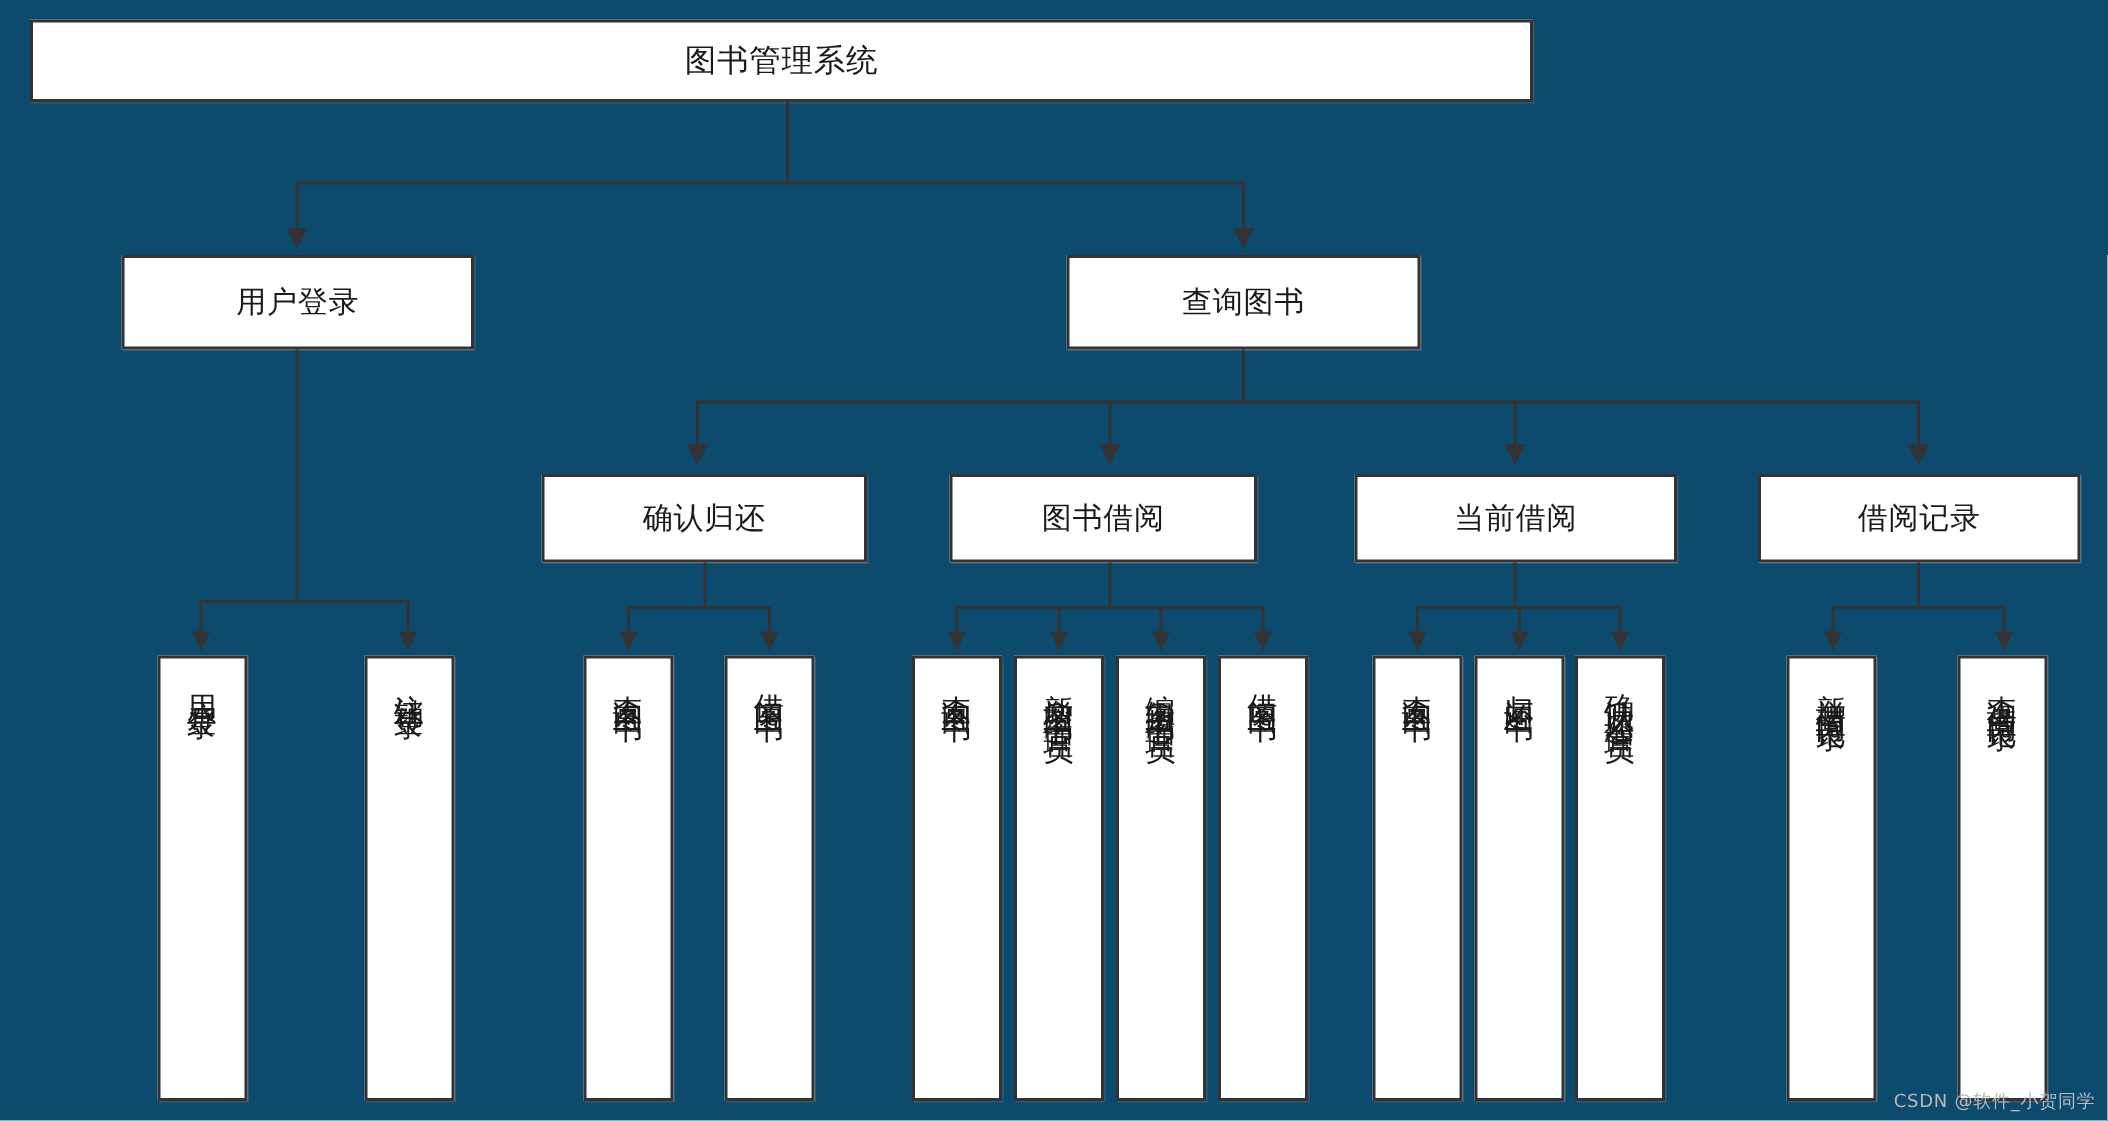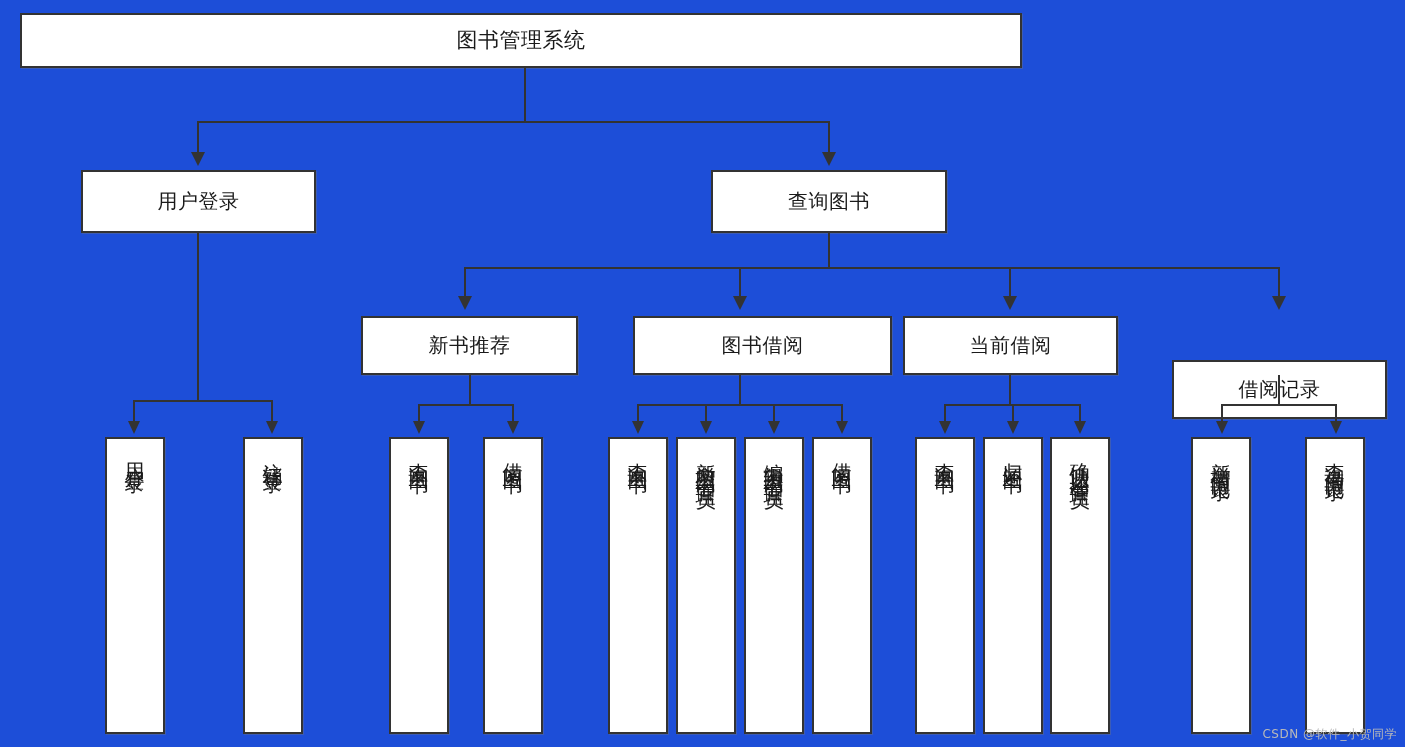--- a/index.html
+++ b/index.html
@@ -8,21 +8,21 @@
     padding: 0;
     background: #ffffff;
   }
   body {
     font-family: "DejaVu Sans", "Liberation Sans", sans-serif;
   }
   #canvas {
     position: relative;
     width: 1405px;
     height: 747px;
-    background: #1d4ed8;
+    background: #0c4a6e;
     overflow: hidden;
   }
   
   .node {
     position: absolute;
     box-sizing: border-box;
     border: 2px solid #333333;
     background: #ffffff;
     display: flex;
     align-items: center;
@@ -128,29 +128,29 @@
   <div class="edge v" style="left:464px; top:267px; width:2px; height:31px;"></div>
   <div class="arrow" style="left:458px; top:296px;"></div>
   <div class="edge v" style="left:739px; top:267px; width:2px; height:31px;"></div>
   <div class="arrow" style="left:733px; top:296px;"></div>
   <div class="edge v" style="left:1009px; top:267px; width:2px; height:31px;"></div>
   <div class="arrow" style="left:1003px; top:296px;"></div>
   <div class="edge v" style="left:1278px; top:267px; width:2px; height:31px;"></div>
   <div class="arrow" style="left:1272px; top:296px;"></div>
 
   <div class="node lvl3" style="left:361px; top:316px; width:217px; height:59px;">
-    <span class="label">新书推荐</span>
-  </div>
-  <div class="node lvl3" style="left:633px; top:316px; width:259px; height:59px;">
+    <span class="label">确认归还</span>
+  </div>
+  <div class="node lvl3" style="left:633px; top:316px; width:205px; height:59px;">
     <span class="label">图书借阅</span>
   </div>
   <div class="node lvl3" style="left:903px; top:316px; width:215px; height:59px;">
     <span class="label">当前借阅</span>
   </div>
-  <div class="node lvl3" style="left:1172px; top:316px; width:215px; height:59px;margin-top:44px;">
+  <div class="node lvl3" style="left:1172px; top:316px; width:215px; height:59px;">
     <span class="label">借阅记录</span>
   </div>
 
   <div class="edge v" style="left:469px; top:375px; width:2px; height:30px;"></div>
   <div class="edge h" style="left:418px; top:404px; width:95px; height:2px;"></div>
   <div class="edge v" style="left:418px; top:404px; width:2px; height:19px;"></div>
   <div class="arrow small" style="left:413px; top:421px;"></div>
   <div class="edge v" style="left:512px; top:404px; width:2px; height:19px;"></div>
   <div class="arrow small" style="left:507px; top:421px;"></div>
 

